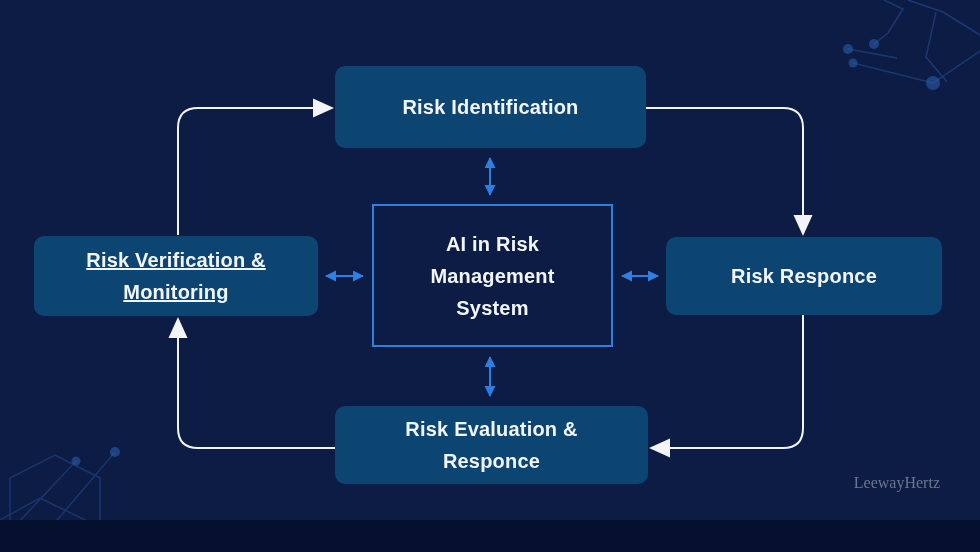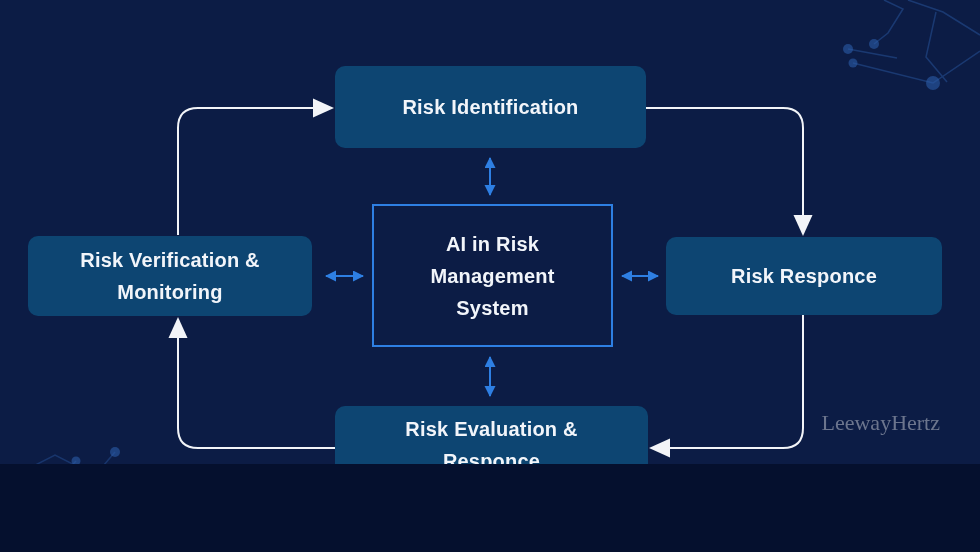--- a/index.html
+++ b/index.html
@@ -6,56 +6,56 @@
     --background:#0C1C45;
     --node-fill:#0D4572;
     --accent-blue:#2E7FE3;
     --flow-white:#F2F4F8;
     --decor-line:#2B5CA8;
   }
   *{margin:0;padding:0;box-sizing:border-box;}
   html,body{background:#05102e;}
   .stage{
     position:relative;
-    width:980px;height:464px;
+    width:980px;height:520px;
     background:var(--background);
     overflow:hidden;
     font-family:"Liberation Sans","DejaVu Sans",sans-serif;
   }
   svg.layer{position:absolute;left:0;top:0;width:980px;height:552px;}
   .node{
     position:absolute;
     background:var(--node-fill);
     border-radius:10px;
     color:#F2F5FA;
     font-size:20px;
     font-weight:700;
     letter-spacing:.2px;
     display:flex;align-items:center;justify-content:center;
     text-align:center;
     line-height:1.6;
     white-space:pre-line;
     z-index:3;
   }
   .node-top{left:335px;top:66px;width:311px;height:82px;}
-  .node-left{left:28px;top:236px;width:284px;height:80px;}
+  .node-left{left:34px;top:236px;width:284px;height:80px;text-decoration:underline;}
   .node-right{left:666px;top:237px;width:276px;height:78px;}
   .node-bottom{left:335px;top:406px;width:313px;height:78px;}
   .node-center{
     left:372px;top:204px;width:241px;height:143px;
     background:var(--background);
     border:2px solid var(--accent-blue);
     border-radius:0;
     line-height:1.6;
   }
   .watermark{
     position:absolute;
     right:40px;bottom:28px;
     font-family:"Liberation Serif","DejaVu Serif",serif;
-    font-size:22px;
+    font-size:16px;
     color:#848CA0;
     opacity:.8;
     z-index:4;
   }
 </style>
 </head>
 <body>
 
 <div class="stage">
 

